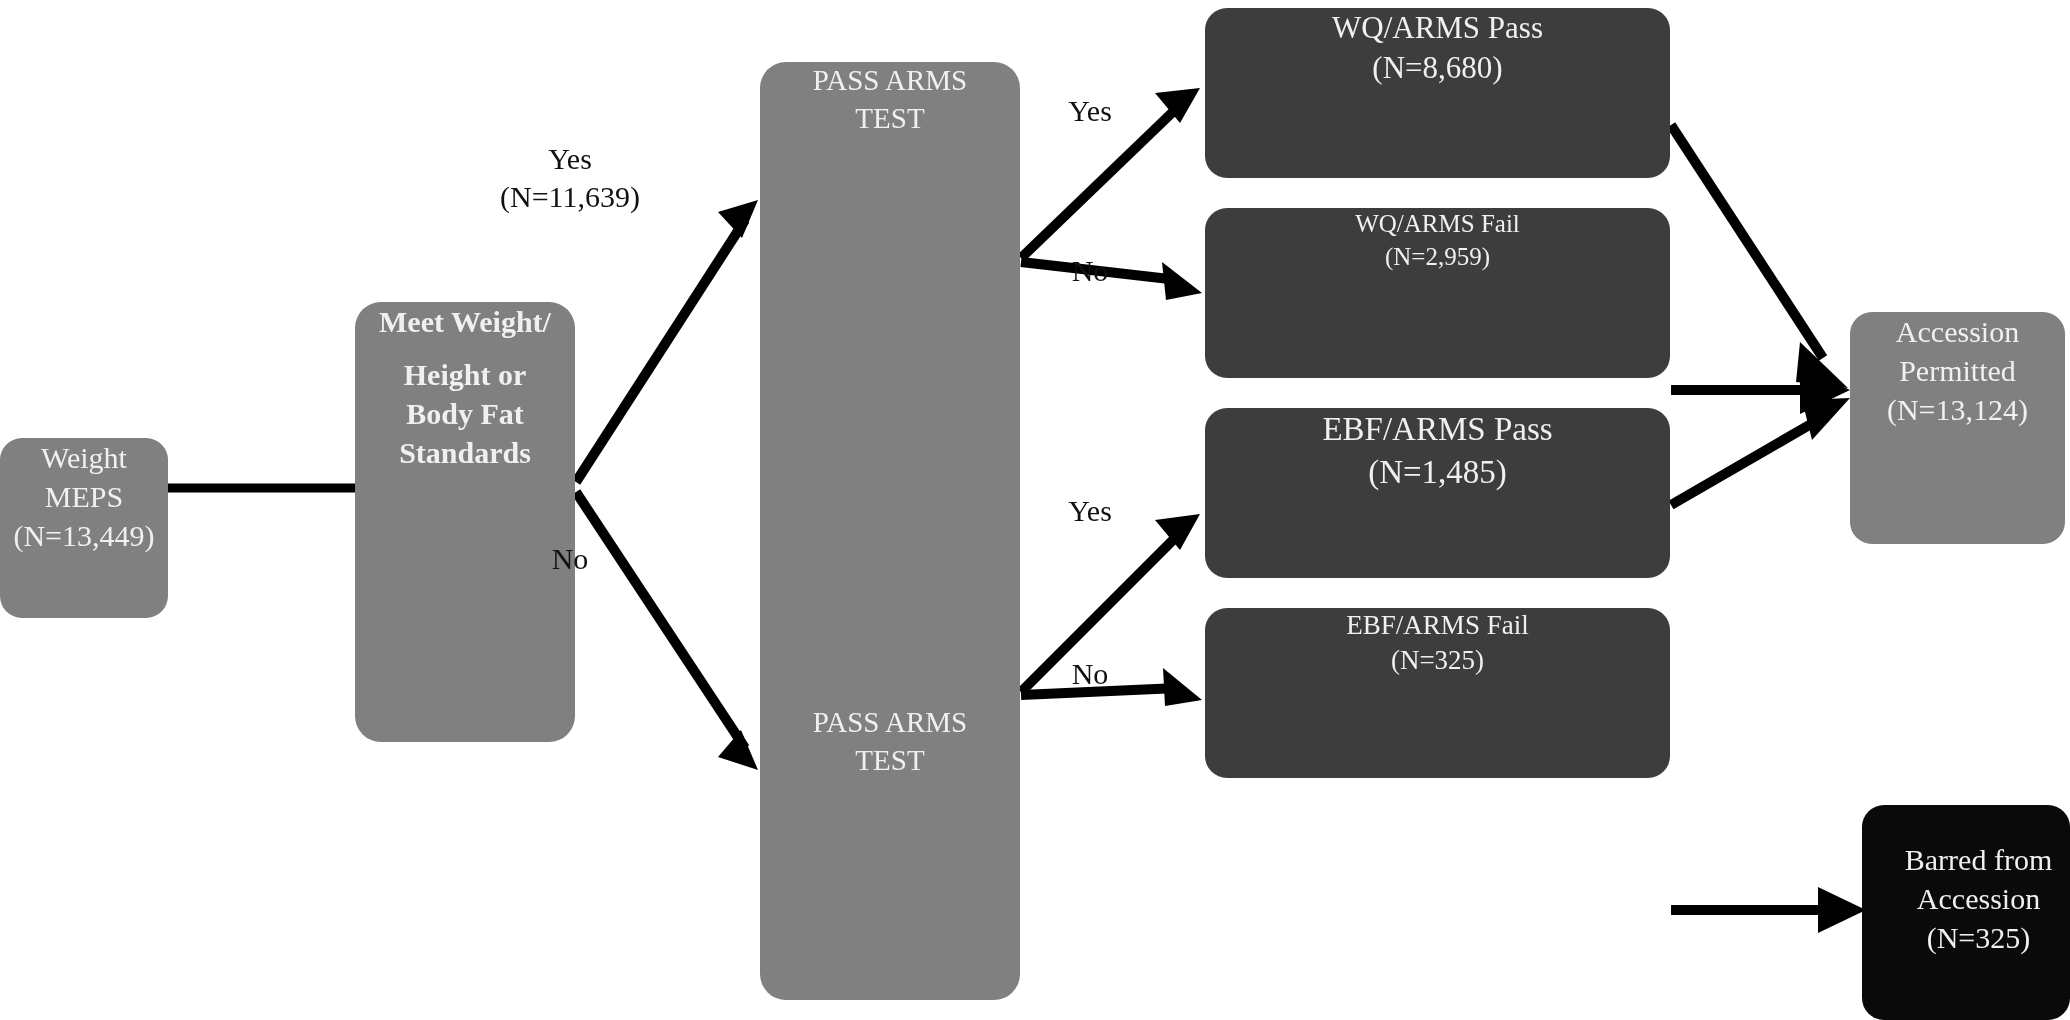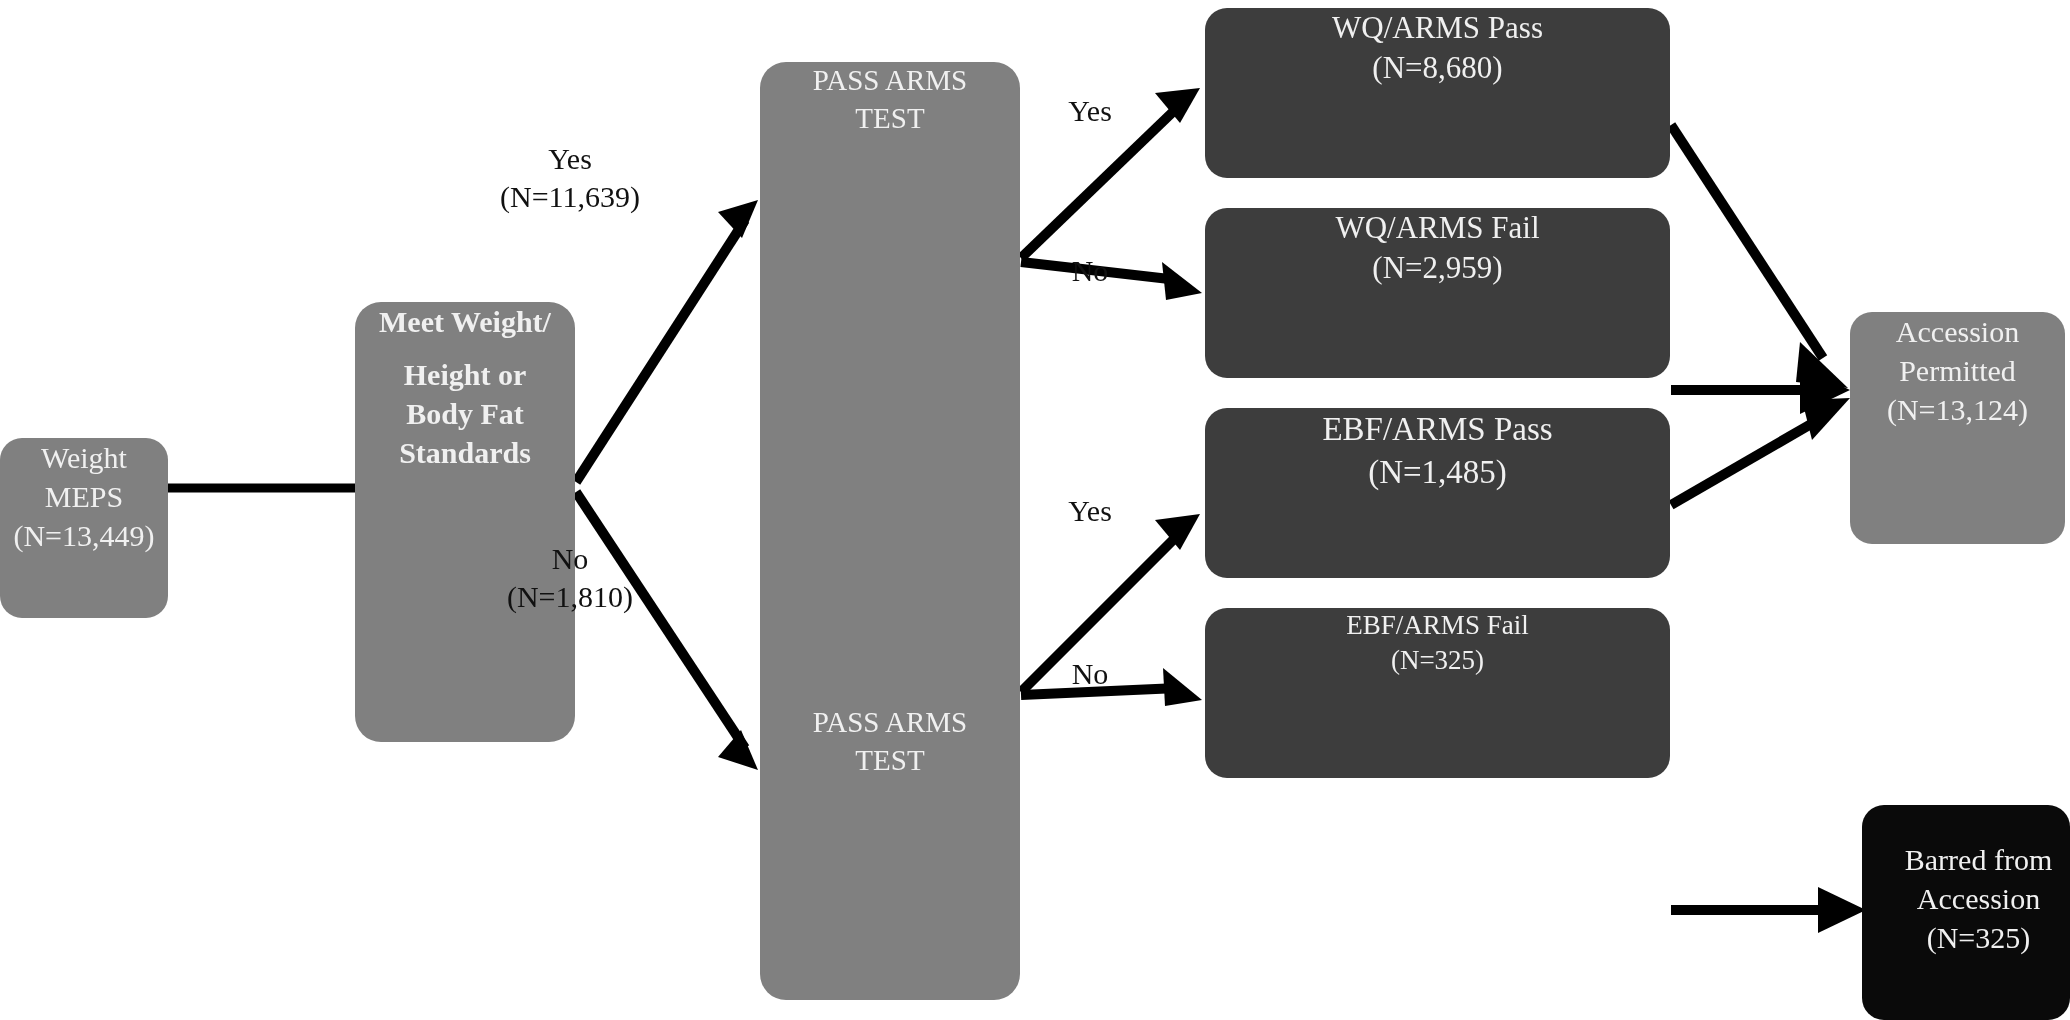--- a/index.html
+++ b/index.html
@@ -141,21 +141,21 @@
     </div>
   </div>
 
   <div class="node fill-dark" style="left:1205px; top:8px; width:465px; height:170px; border-radius:22px; font-size:31px;">
     <div class="lines">
       <div>WQ/ARMS Pass</div>
       <div>(N=8,680)</div>
     </div>
   </div>
 
-  <div class="node fill-dark" style="left:1205px; top:208px; width:465px; height:170px; border-radius:22px; font-size:31px;">
+  <div class="node fill-dark" style="left:1205px; top:208px; width:465px; height:170px; border-radius:22px; font-size:25px;">
     <div class="lines">
       <div>WQ/ARMS Fail</div>
       <div>(N=2,959)</div>
     </div>
   </div>
 
   <div class="node fill-dark" style="left:1205px; top:408px; width:465px; height:170px; border-radius:22px; font-size:33px;">
     <div class="lines">
       <div>EBF/ARMS Pass</div>
       <div>(N=1,485)</div>
@@ -185,21 +185,20 @@
     </div>
   </div>
 
   <div class="edge-label" style="left:430px; top:140px; width:280px; font-size:30px;">
     <div>Yes</div>
     <div>(N=11,639)</div>
   </div>
 
   <div class="edge-label" style="left:430px; top:540px; width:280px; font-size:30px;">
     <div>No</div>
-    <div>(N=1,810)</div>
   </div>
 
   <div class="edge-label" style="left:1020px; top:92px; width:140px; font-size:30px;">
     <div>Yes</div>
   </div>
 
   <div class="edge-label" style="left:1020px; top:252px; width:140px; font-size:30px;">
     <div>No</div>
   </div>
 

